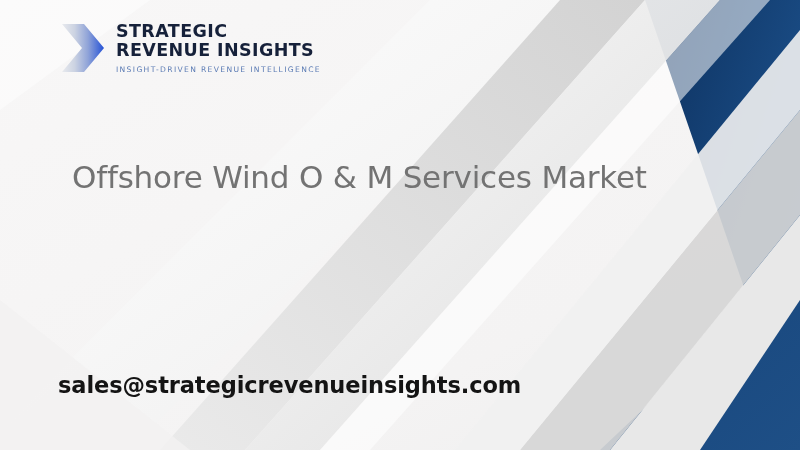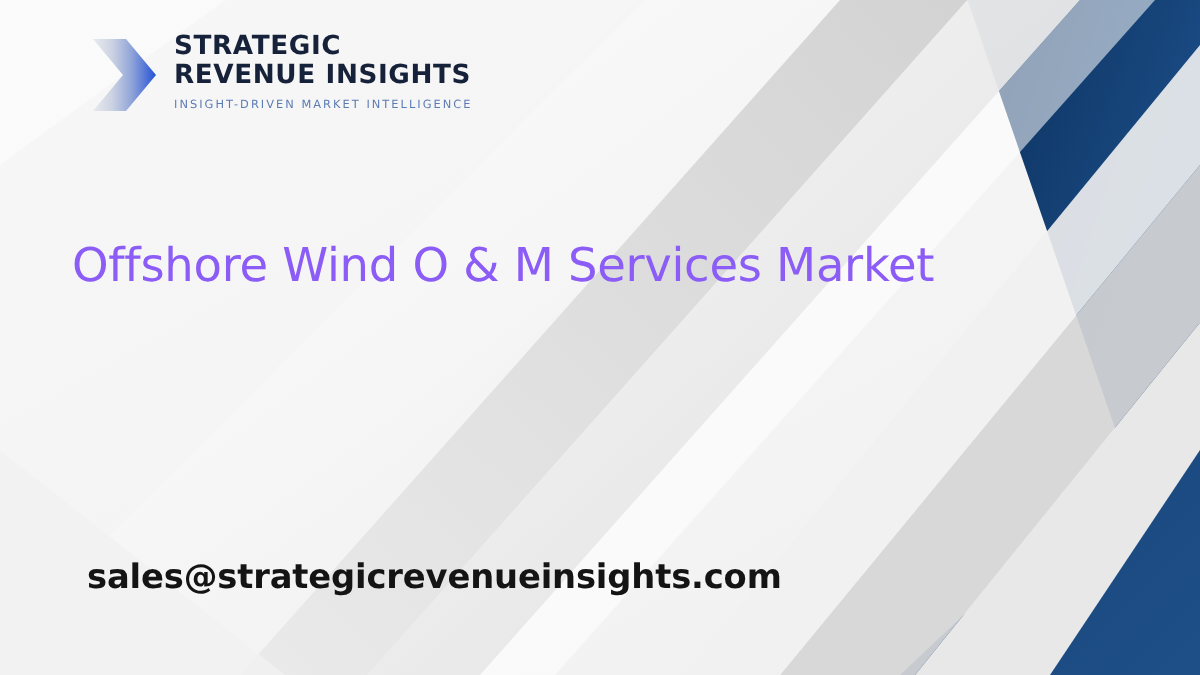--- a/index.html
+++ b/index.html
@@ -27,21 +27,21 @@
     height: 450px;
     pointer-events: none;
   }
 
   
   .logo-block {
     position: absolute;
     left: 60px;
     top: 22px;
     display: flex;
-    align-items: flex-end;
+    align-items: flex-start;
     gap: 10px;
   }
   .logo-mark {
     width: 46px;
     height: 52px;
     flex: none;
     display: block;
   }
   .logo-text {
     display: flex;
@@ -63,27 +63,27 @@
     letter-spacing: 1.35px;
     color: #5b7bb4;
     line-height: 13px;
     margin-top: 3px;
     white-space: nowrap;
   }
 
   
   .headline {
     position: absolute;
-    left: 48px;
+    left: 72px;
     top: 156px;
     width: 660px;
     font-family: "DejaVu Sans", sans-serif;
     font-size: 31px;
     font-weight: normal;
-    color: #8b5cf6;
+    color: #737373;
     line-height: 42px;
     letter-spacing: -0.2px;
   }
 
   
   .email {
     position: absolute;
     left: 58px;
     top: 370px;
     font-family: "DejaVu Sans", sans-serif;
@@ -162,21 +162,21 @@
           <stop offset="0.62" stop-color="#8fa3d8"></stop>
           <stop offset="1" stop-color="#2552d6"></stop>
         </linearGradient>
       </defs>
       <path d="M2,2 L24,2 L44,26 L24,50 L2,50 L22,26 Z" fill="url(#gMark)"></path>
     </svg>
 
     <div class="logo-text">
       <div class="logo-line1">STRATEGIC</div>
       <div class="logo-line2">REVENUE INSIGHTS</div>
-      <div class="logo-tagline">INSIGHT-DRIVEN MARKET INTELLIGENCE</div>
+      <div class="logo-tagline">INSIGHT-DRIVEN REVENUE INTELLIGENCE</div>
     </div>
   </div>
 
   <div class="headline">Offshore Wind O &amp; M Services Market</div>
 
   <div class="email">sales@strategicrevenueinsights.com</div>
 
 </div>
 
 </body></html>

